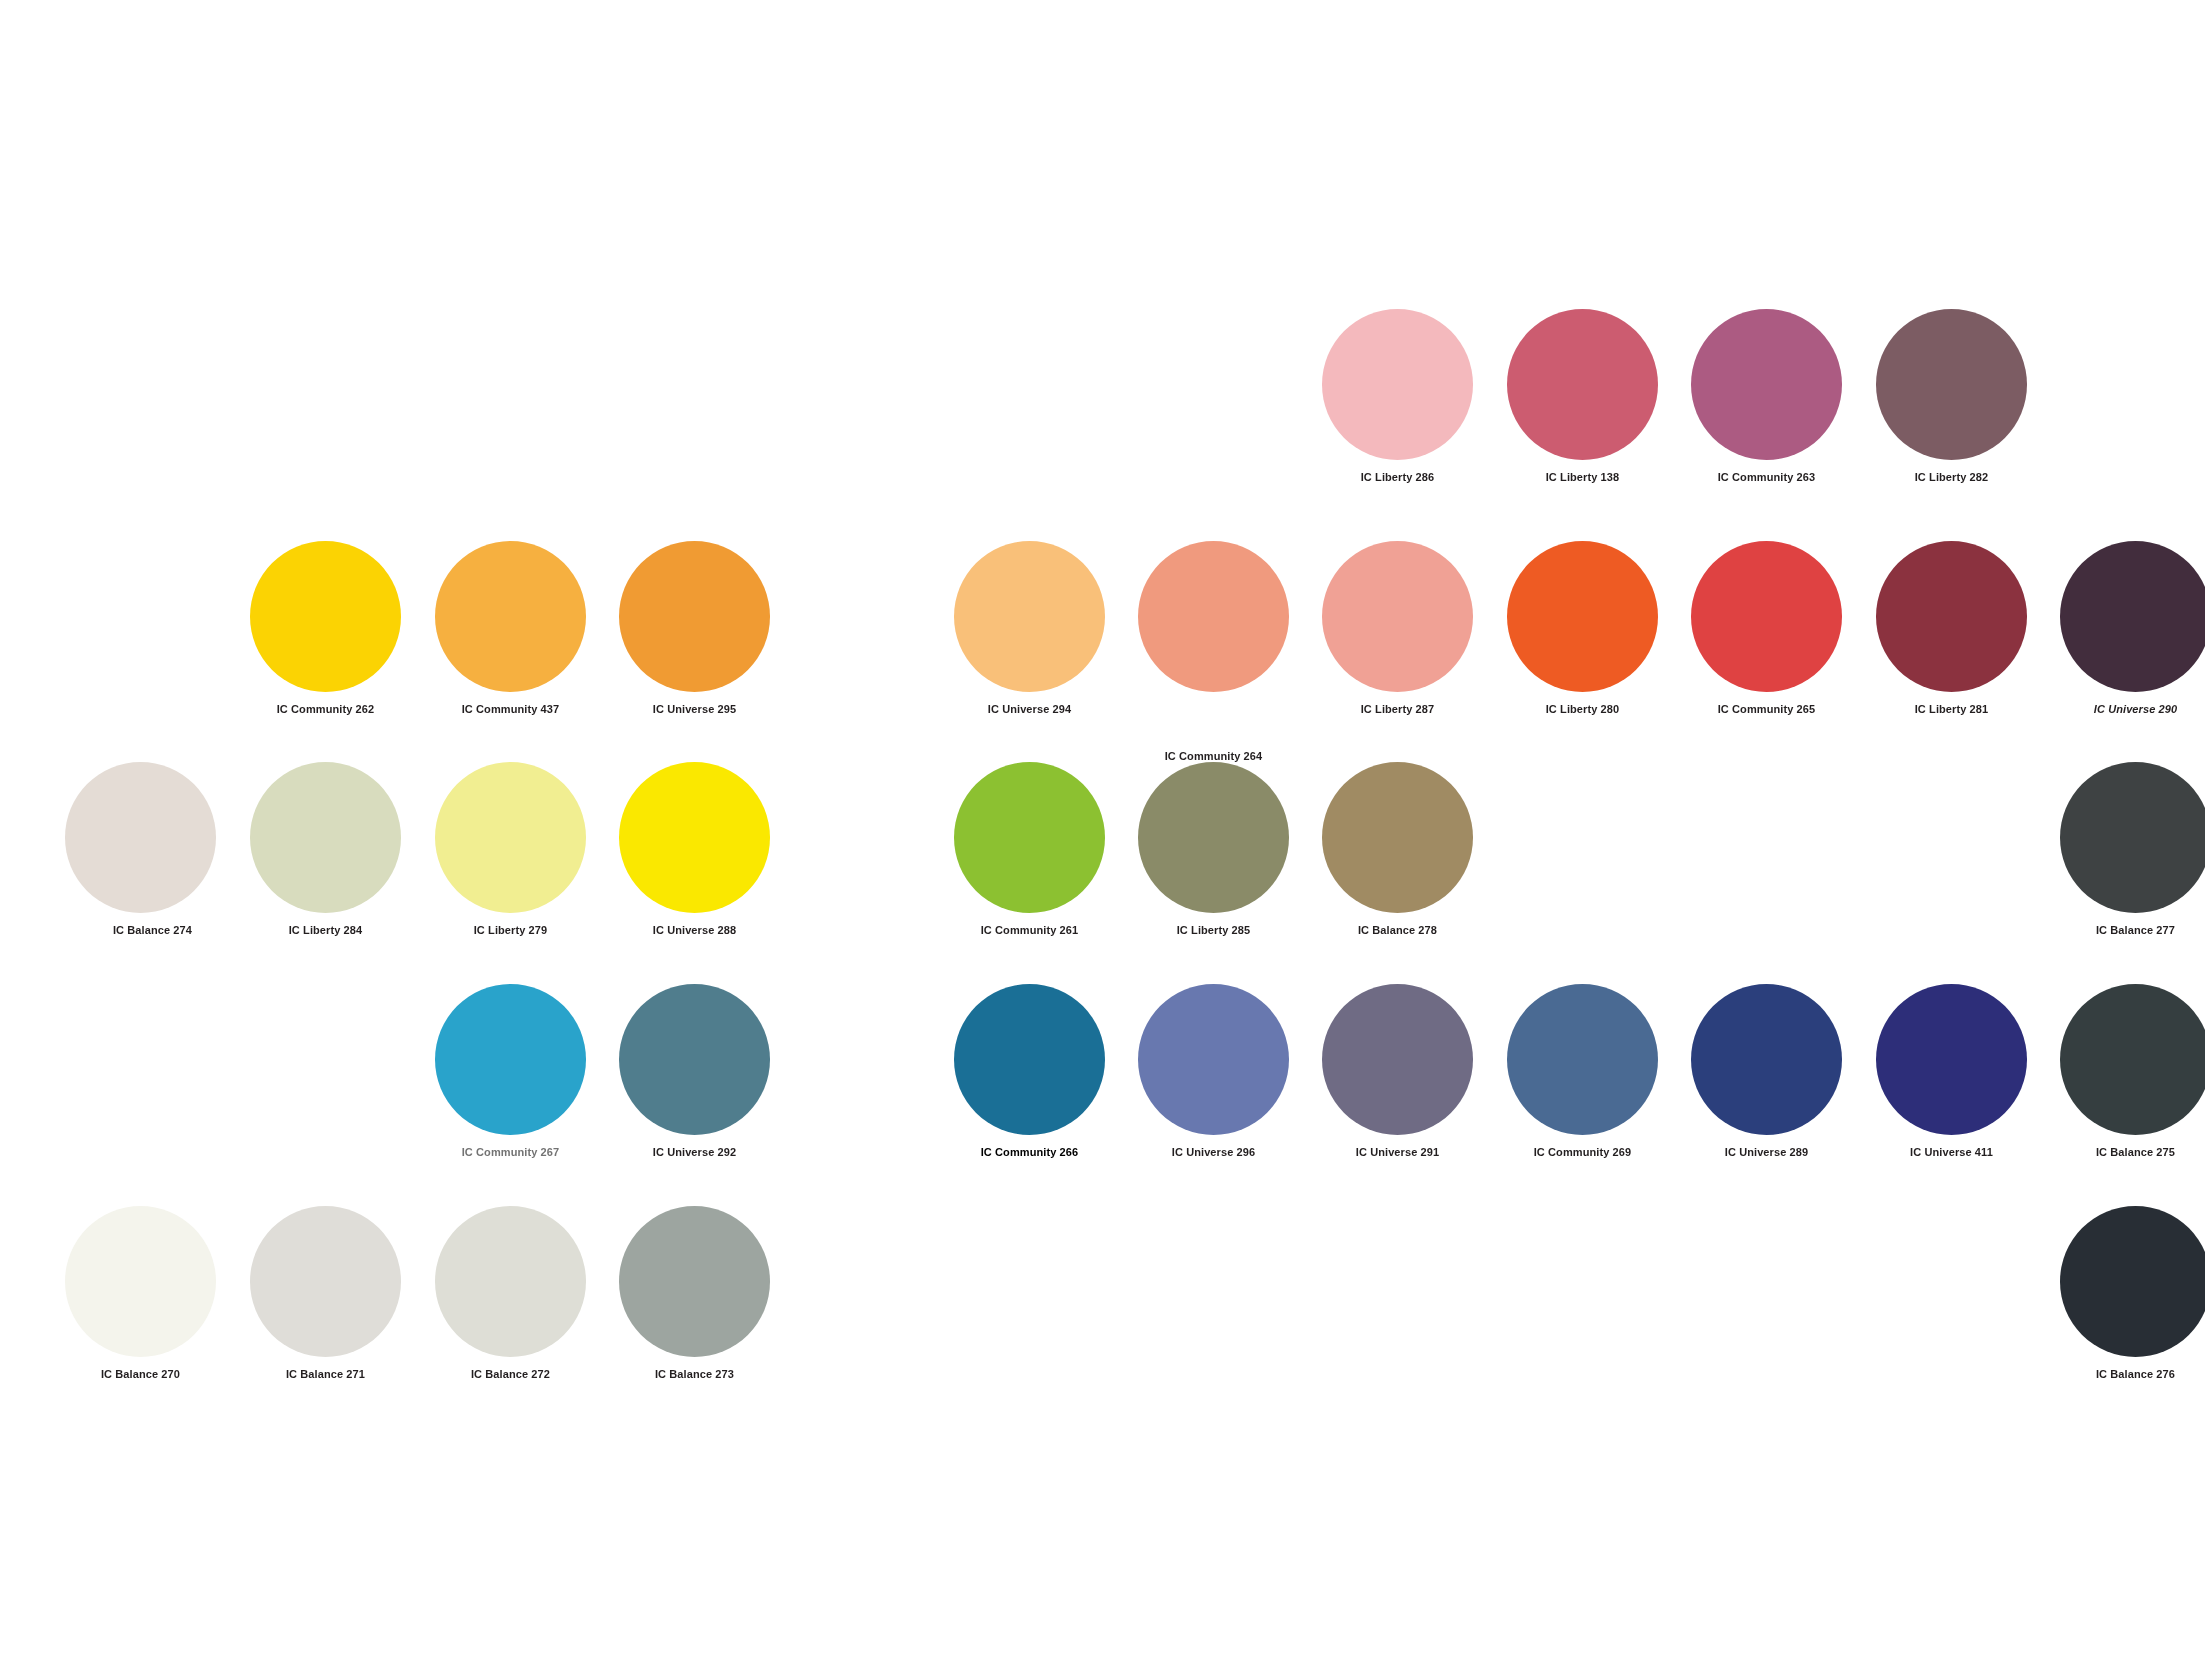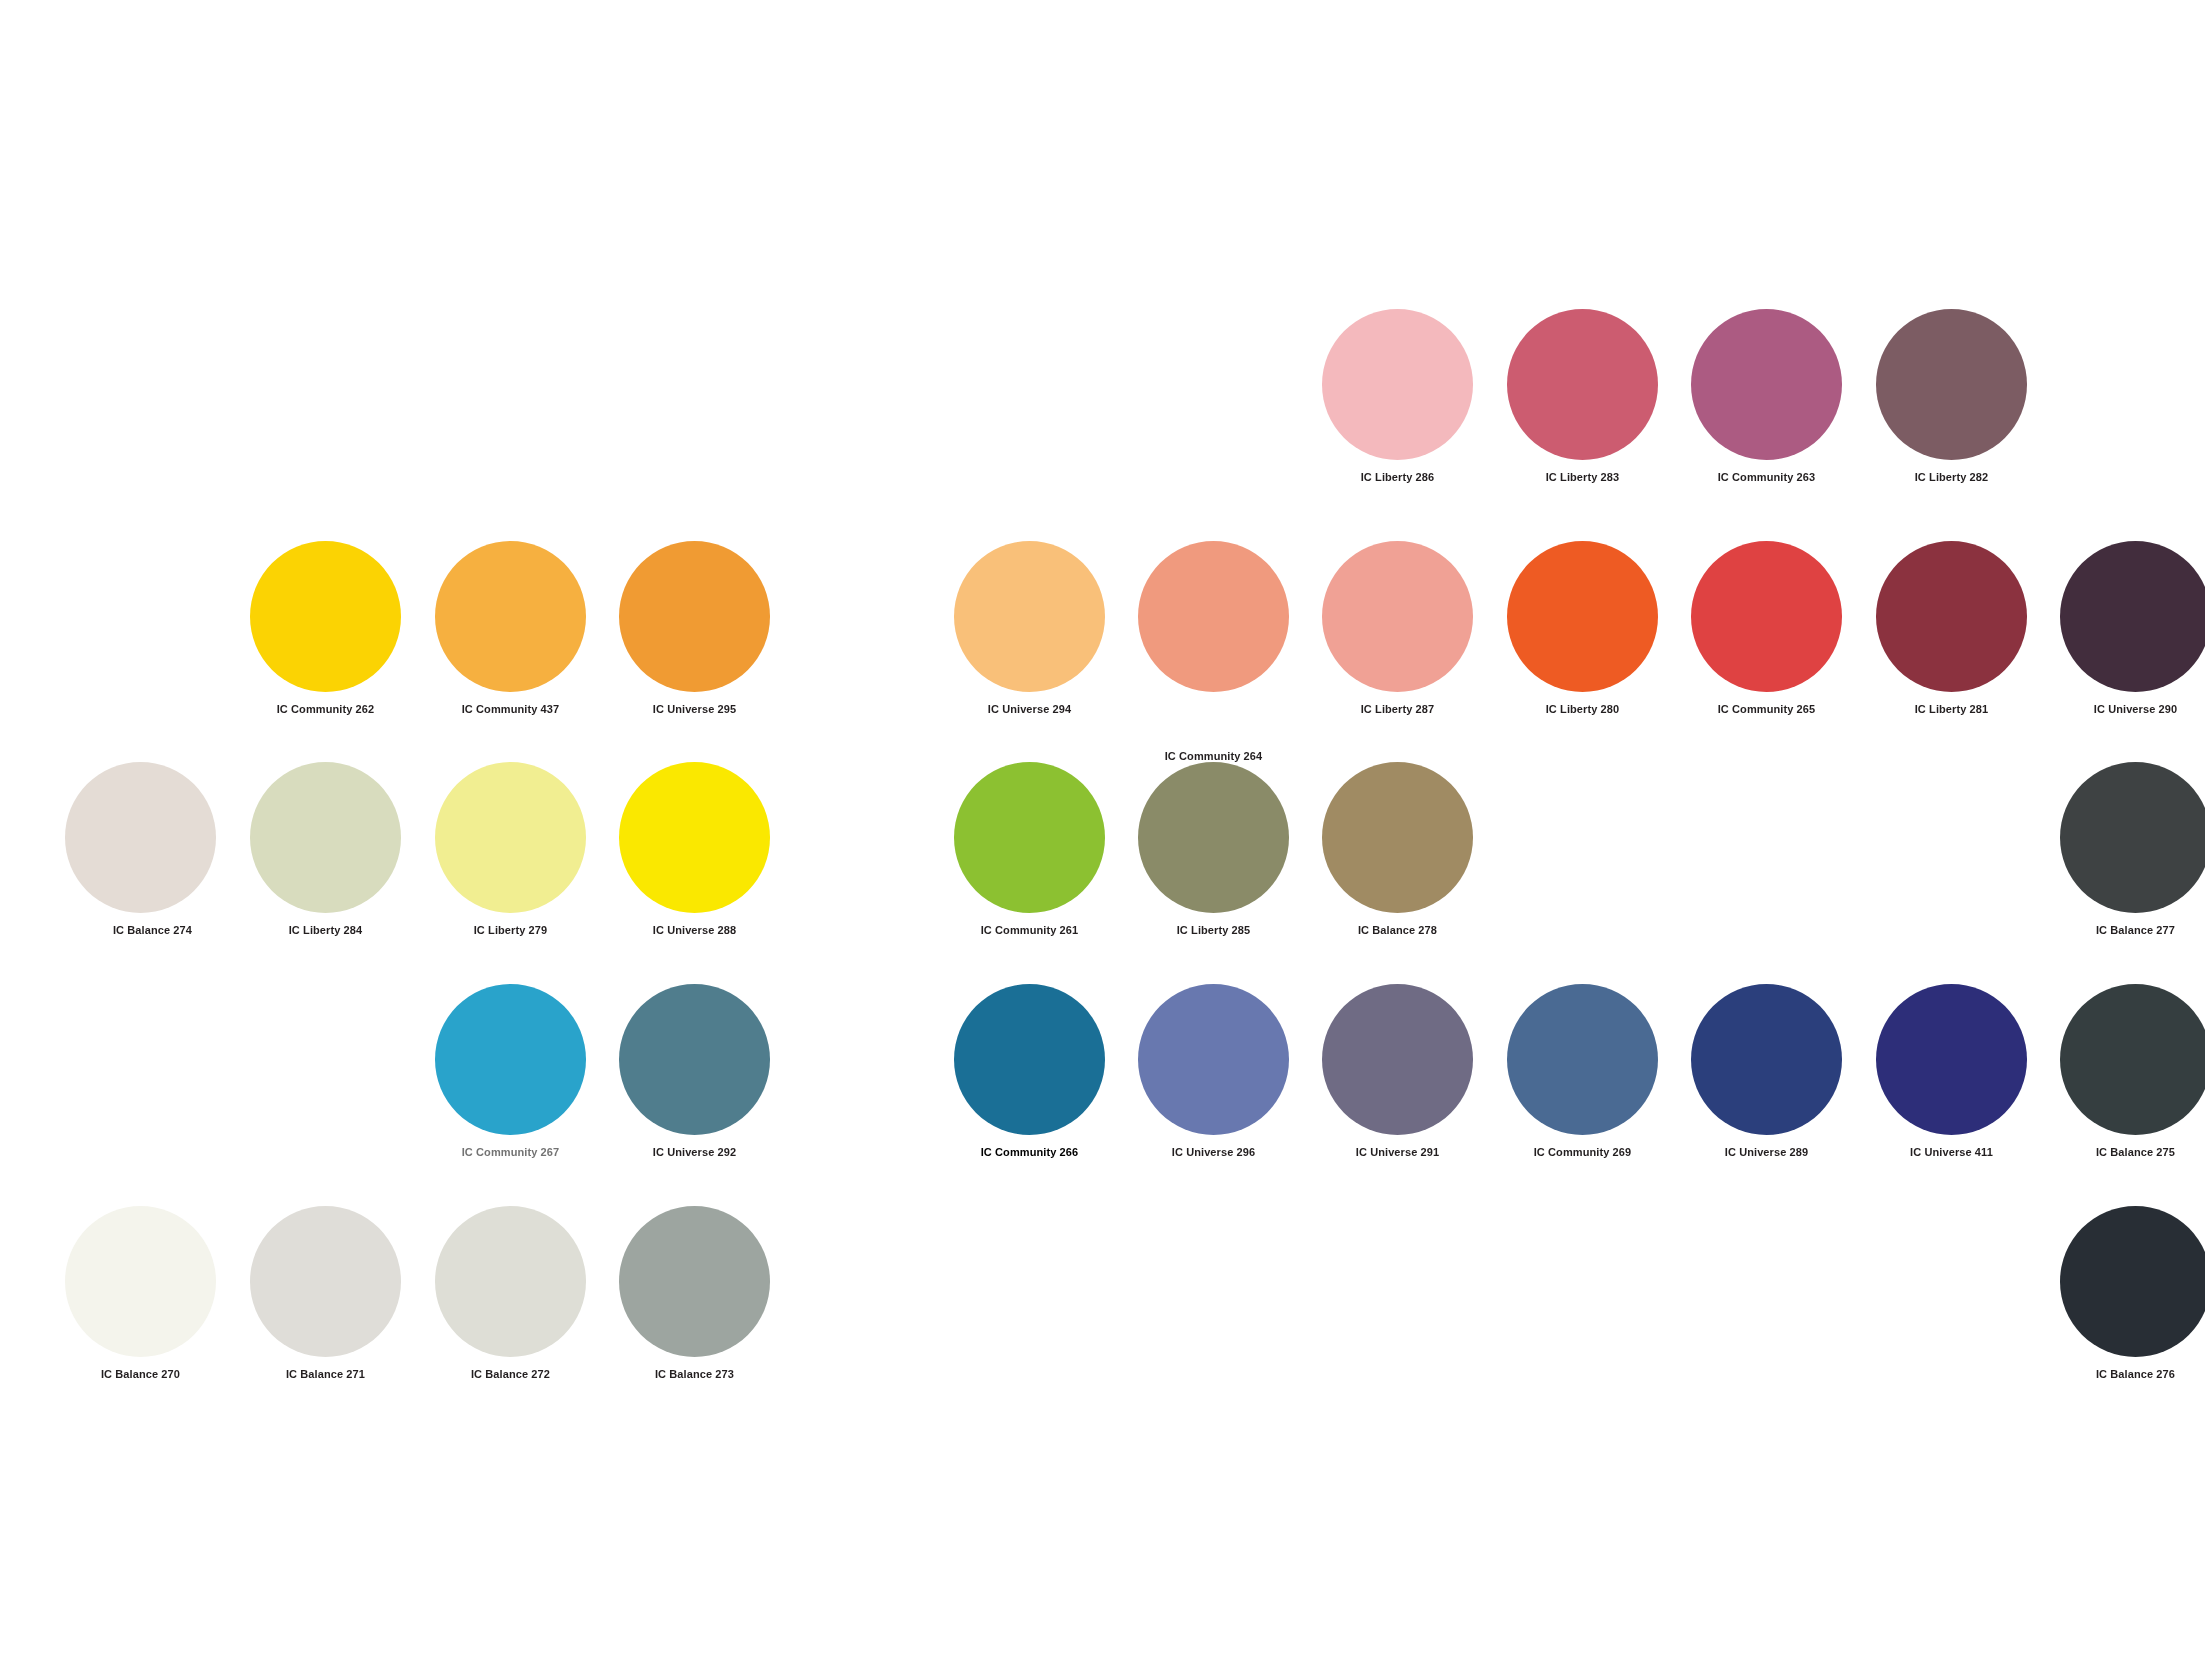--- a/index.html
+++ b/index.html
@@ -49,21 +49,21 @@
 </head>
 <body>
 
 <div id="palette-board" style="background: rgb(255, 255, 255);">
     <div class="swatch" style="left: 1322px; top: 309px; width: 151px;">
       <span class="swatch-disc" style="width: 151px; height: 151px; background: rgb(244, 185, 189);"></span>
       <span class="swatch-label" style="color: rgb(35, 31, 32);">IC Liberty 286</span>
     </div>
     <div class="swatch" style="left: 1507px; top: 309px; width: 151px;">
       <span class="swatch-disc" style="width: 151px; height: 151px; background: rgb(204, 92, 112);"></span>
-      <span class="swatch-label" style="color: rgb(35, 31, 32);">IC Liberty 283</span>
+      <span class="swatch-label" style="color: rgb(35, 31, 32);">IC Liberty 138</span>
     </div>
     <div class="swatch" style="left: 1691px; top: 309px; width: 151px;">
       <span class="swatch-disc" style="width: 151px; height: 151px; background: rgb(172, 91, 130);"></span>
       <span class="swatch-label" style="color: rgb(35, 31, 32);">IC Community 263</span>
     </div>
     <div class="swatch" style="left: 1876px; top: 309px; width: 151px;">
       <span class="swatch-disc" style="width: 151px; height: 151px; background: rgb(124, 92, 99);"></span>
       <span class="swatch-label" style="color: rgb(35, 31, 32);">IC Liberty 282</span>
     </div>
     <div class="swatch" style="left: 250px; top: 541px; width: 151px;">
@@ -97,21 +97,21 @@
     <div class="swatch" style="left: 1691px; top: 541px; width: 151px;">
       <span class="swatch-disc" style="width: 151px; height: 151px; background: rgb(223, 66, 66);"></span>
       <span class="swatch-label" style="color: rgb(35, 31, 32);">IC Community 265</span>
     </div>
     <div class="swatch" style="left: 1876px; top: 541px; width: 151px;">
       <span class="swatch-disc" style="width: 151px; height: 151px; background: rgb(139, 50, 63);"></span>
       <span class="swatch-label" style="color: rgb(35, 31, 32);">IC Liberty 281</span>
     </div>
     <div class="swatch" style="left: 2060px; top: 541px; width: 151px;">
       <span class="swatch-disc" style="width: 151px; height: 151px; background: rgb(66, 45, 61);"></span>
-      <span class="swatch-label" style="color: rgb(35, 31, 32);">IC Universe 290</span>
+      <span class="swatch-label" style="color: rgb(35, 31, 32); font-style: italic;">IC Universe 290</span>
     </div>
     <div class="swatch" style="left: 65px; top: 762px; width: 151px;">
       <span class="swatch-disc" style="width: 151px; height: 151px; background: rgb(228, 220, 213);"></span>
       <span class="swatch-label" style="color: rgb(35, 31, 32); margin-left: 24px;">IC Balance 274</span>
     </div>
     <div class="swatch" style="left: 250px; top: 762px; width: 151px;">
       <span class="swatch-disc" style="width: 151px; height: 151px; background: rgb(216, 220, 190);"></span>
       <span class="swatch-label" style="color: rgb(35, 31, 32);">IC Liberty 284</span>
     </div>
     <div class="swatch" style="left: 435px; top: 762px; width: 151px;">

